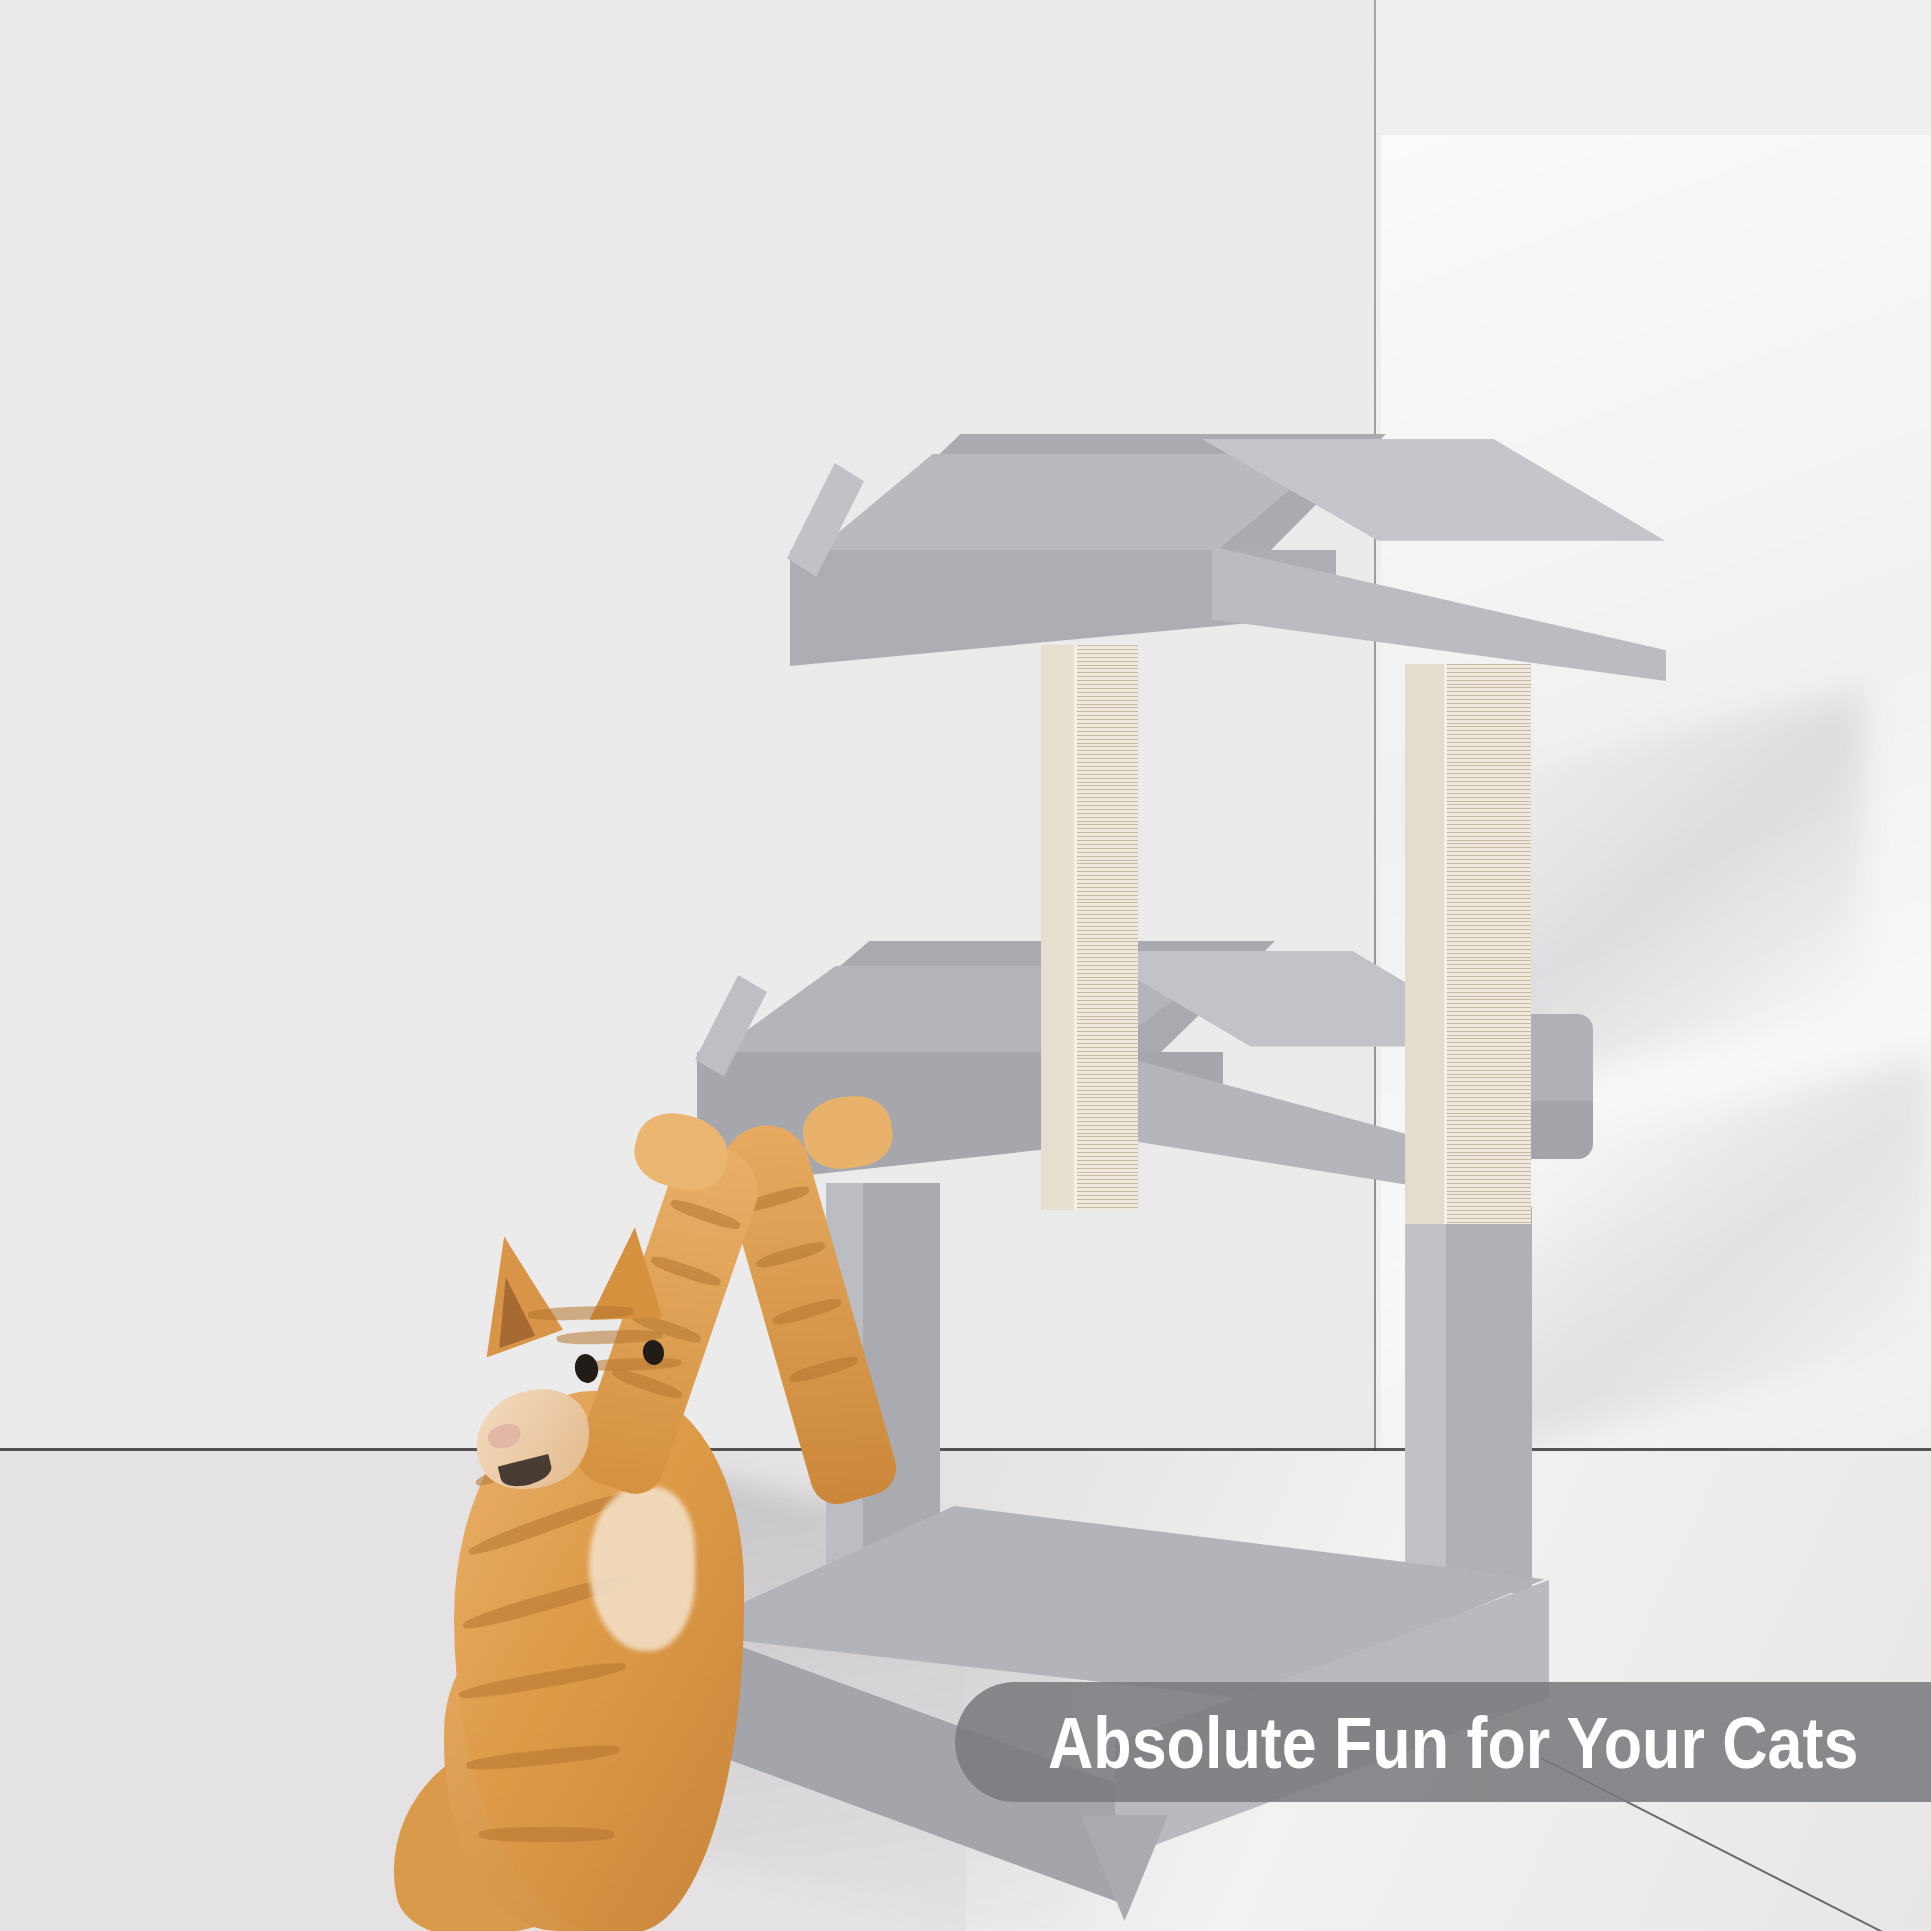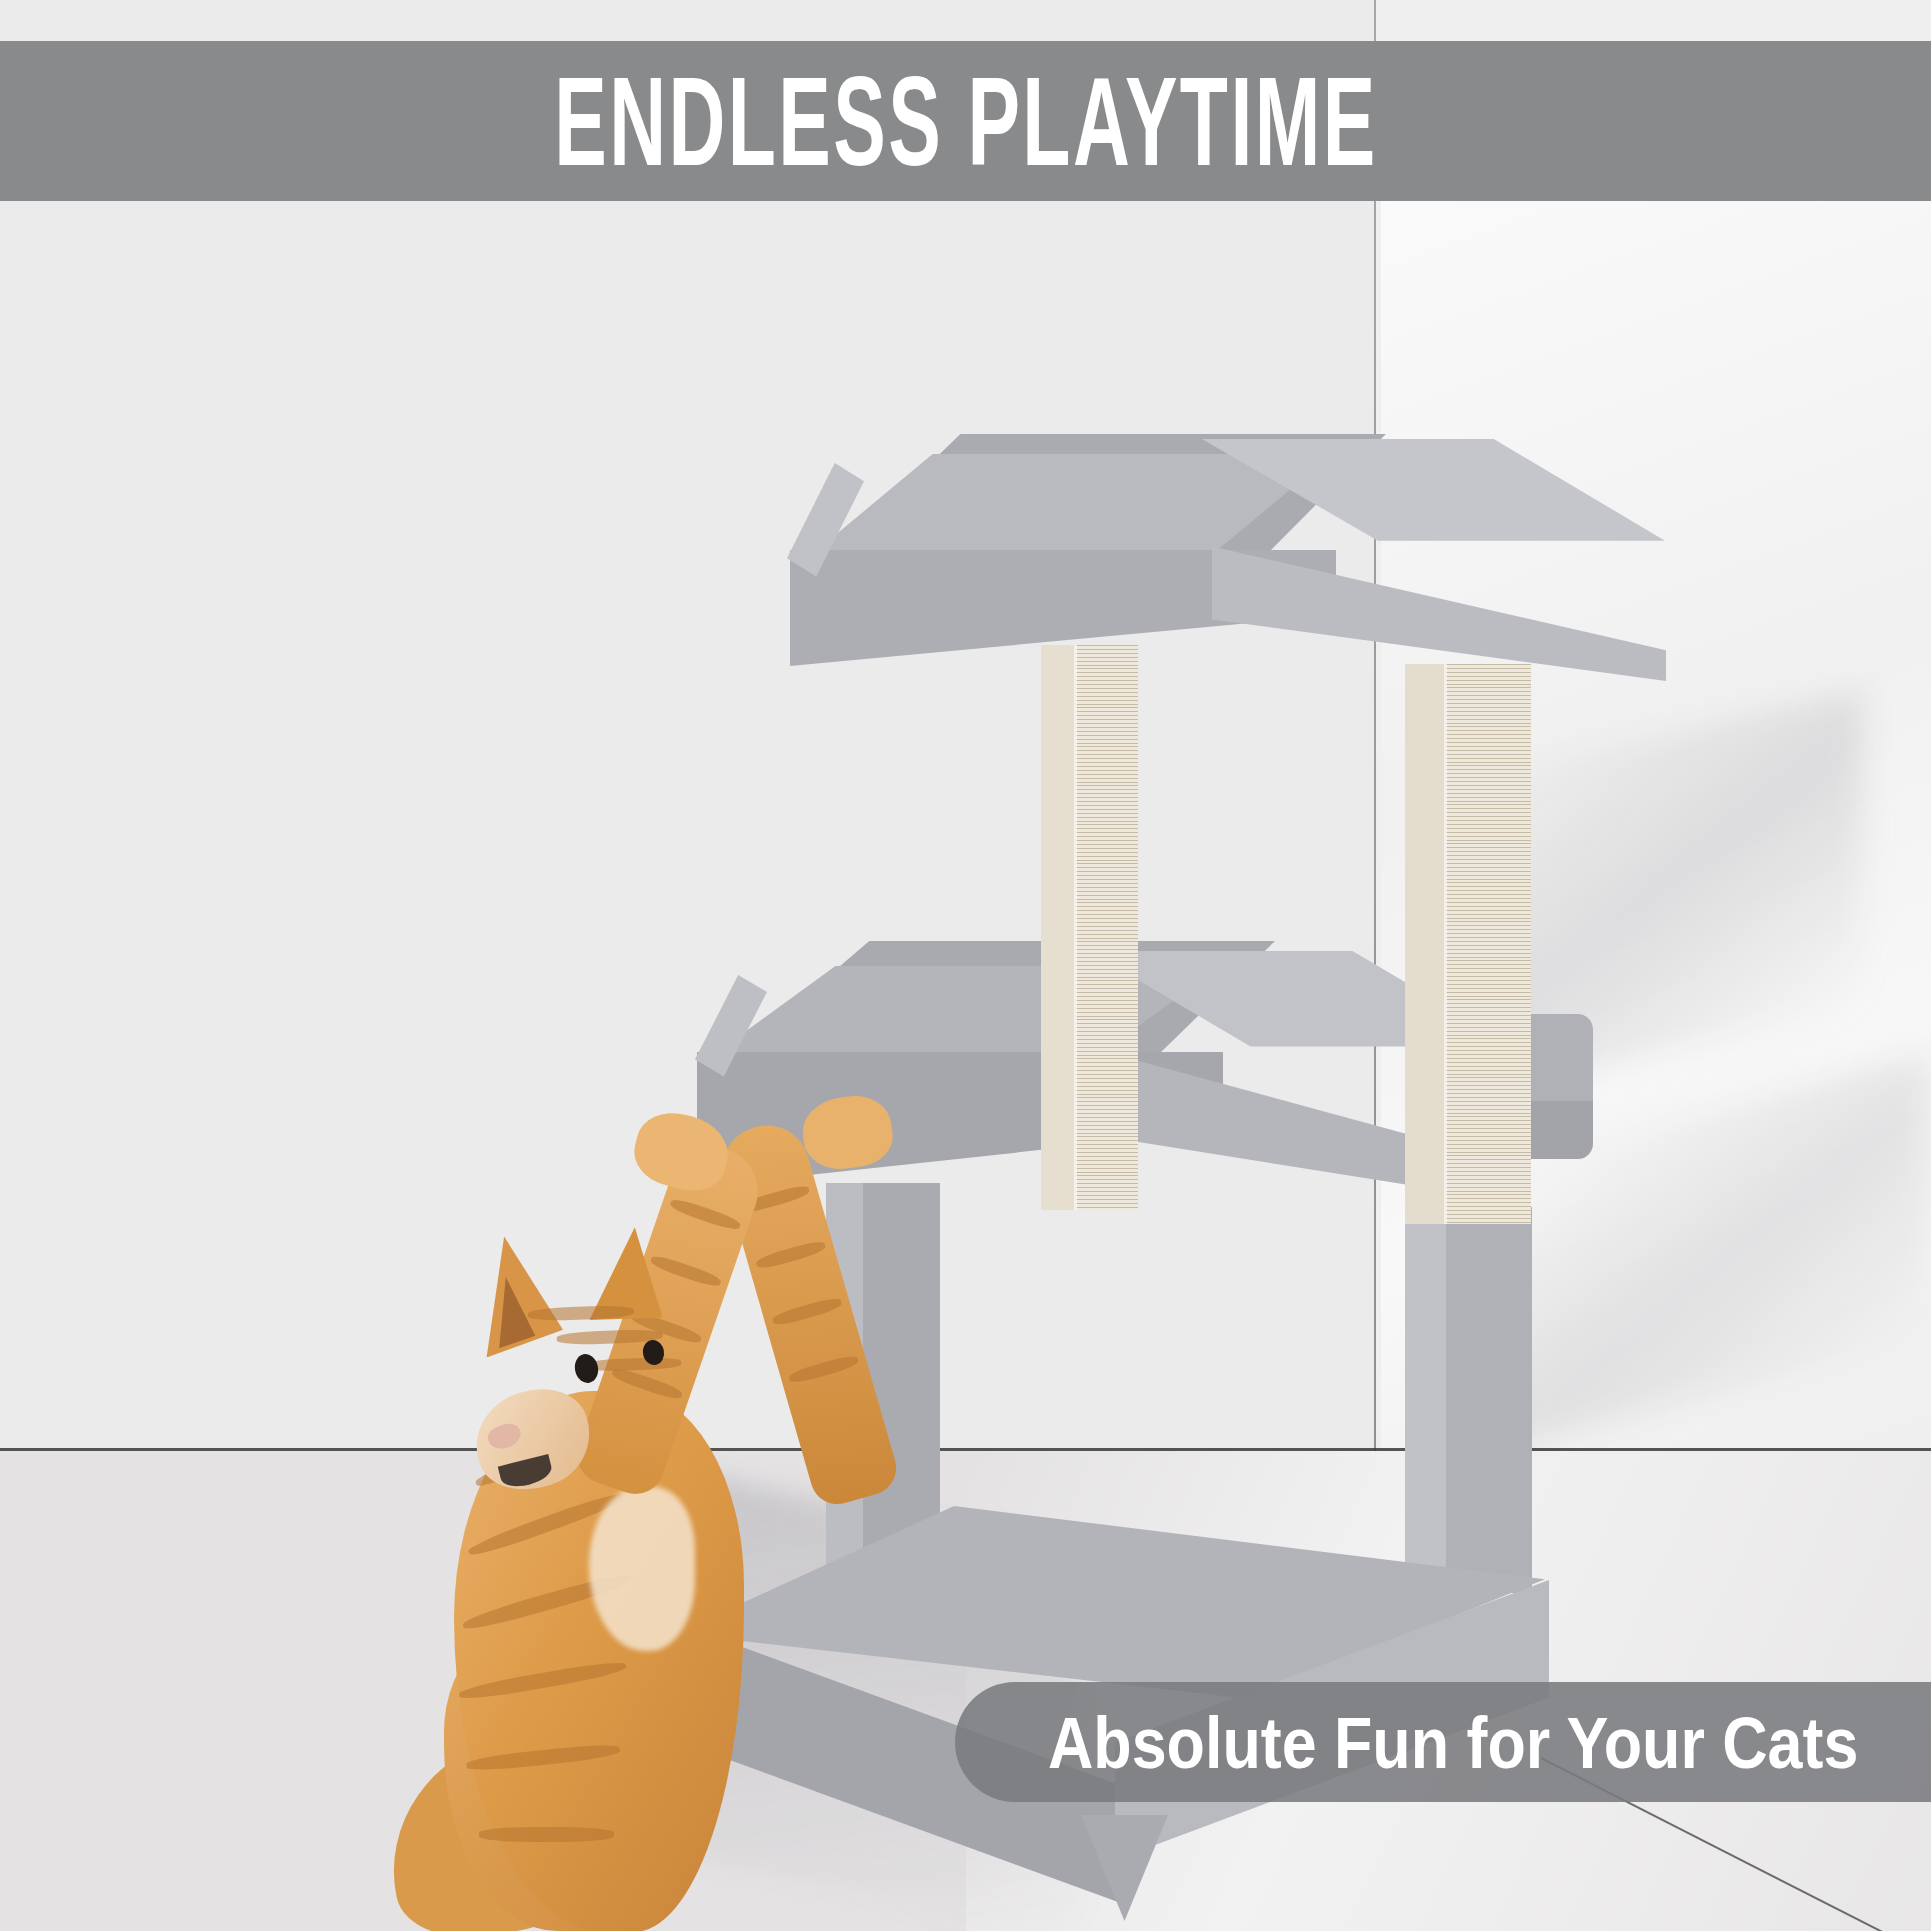--- a/index.html
+++ b/index.html
@@ -273,22 +273,19 @@
       <div class="stripe" style="left:89px;top:64px;width:106px;height:12.6px;transform:rotate(14deg);"></div>
       <div class="stripe" style="left:108px;top:97px;width:97px;height:11.6px;transform:rotate(14deg);"></div>
     </div>
     <div class="cat-muzzle"></div>
     <div class="cat-nose"></div>
     <div class="cat-mouth"></div>
     <div class="cat-eye-l"></div>
     <div class="cat-eye-r"></div>
   </div>
 
-  <div id="top-banner">
-    <div class="headline">ENDLESS PLAYTIME</div>
-  </div>
 
   <div id="bottom-badge">
     <div class="sub">Absolute Fun for Your Cats</div>
   </div>
 
 </div>
 
 
 </body></html>

